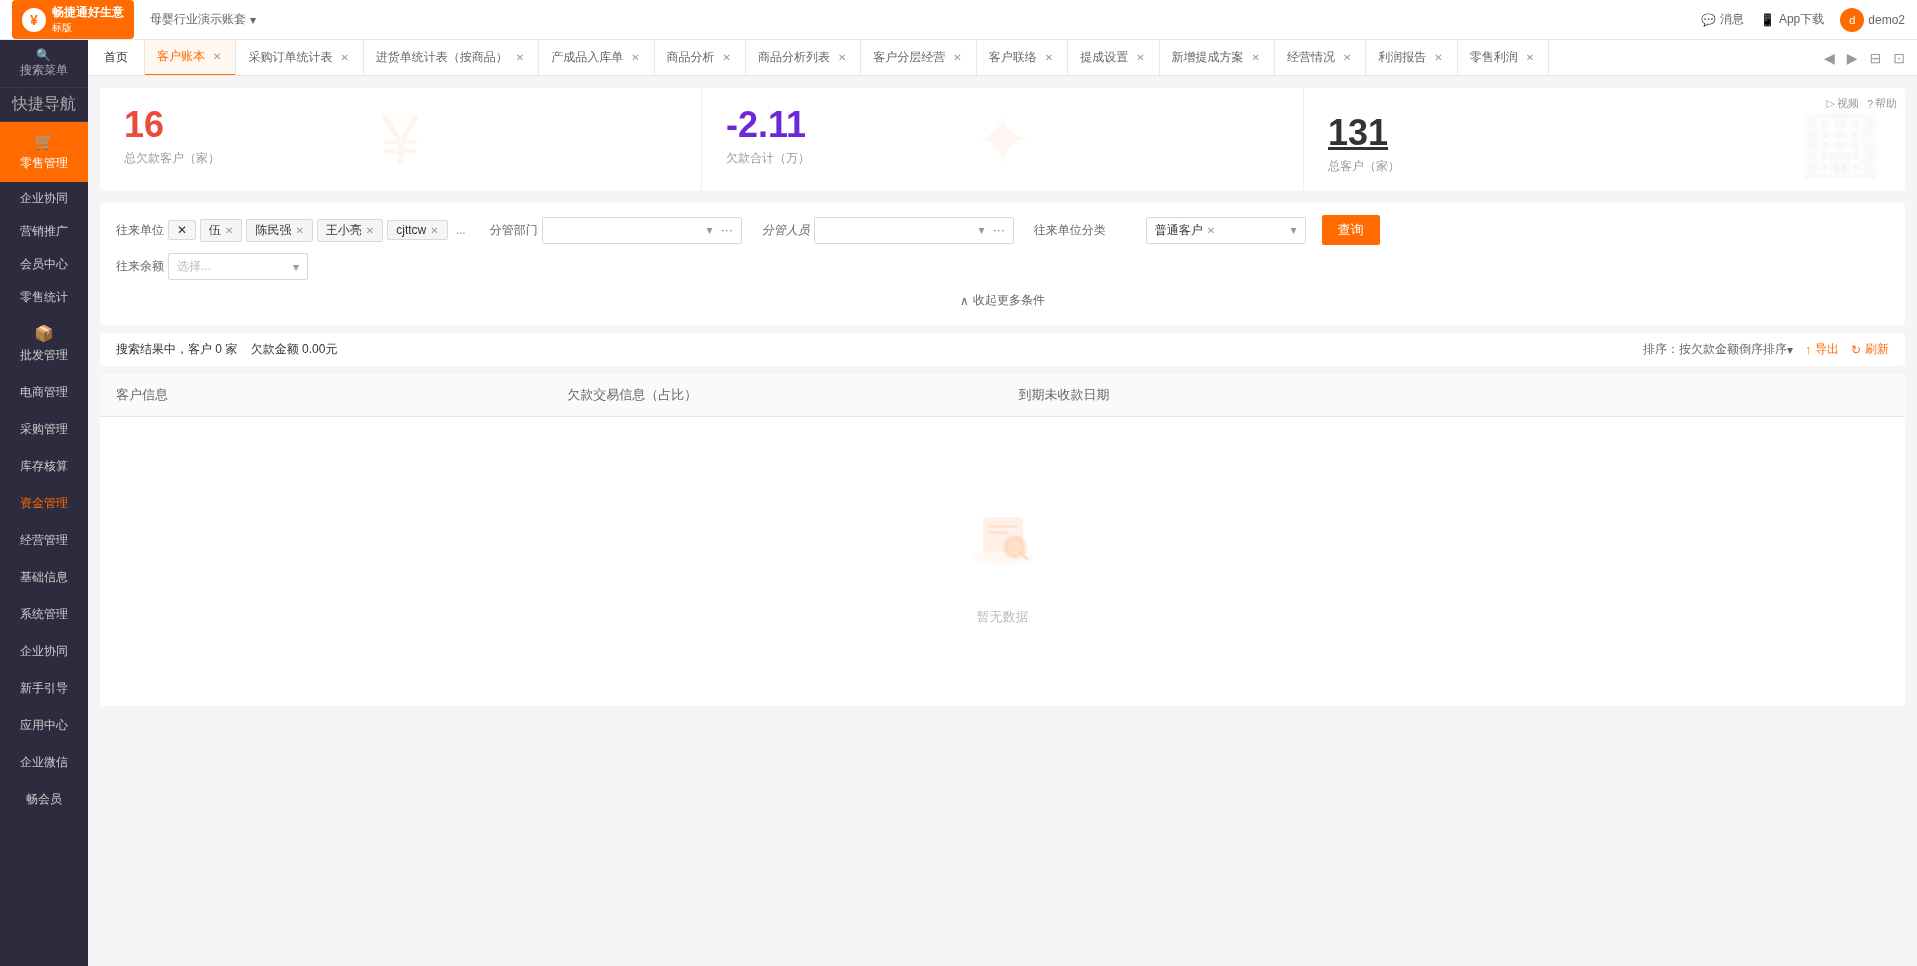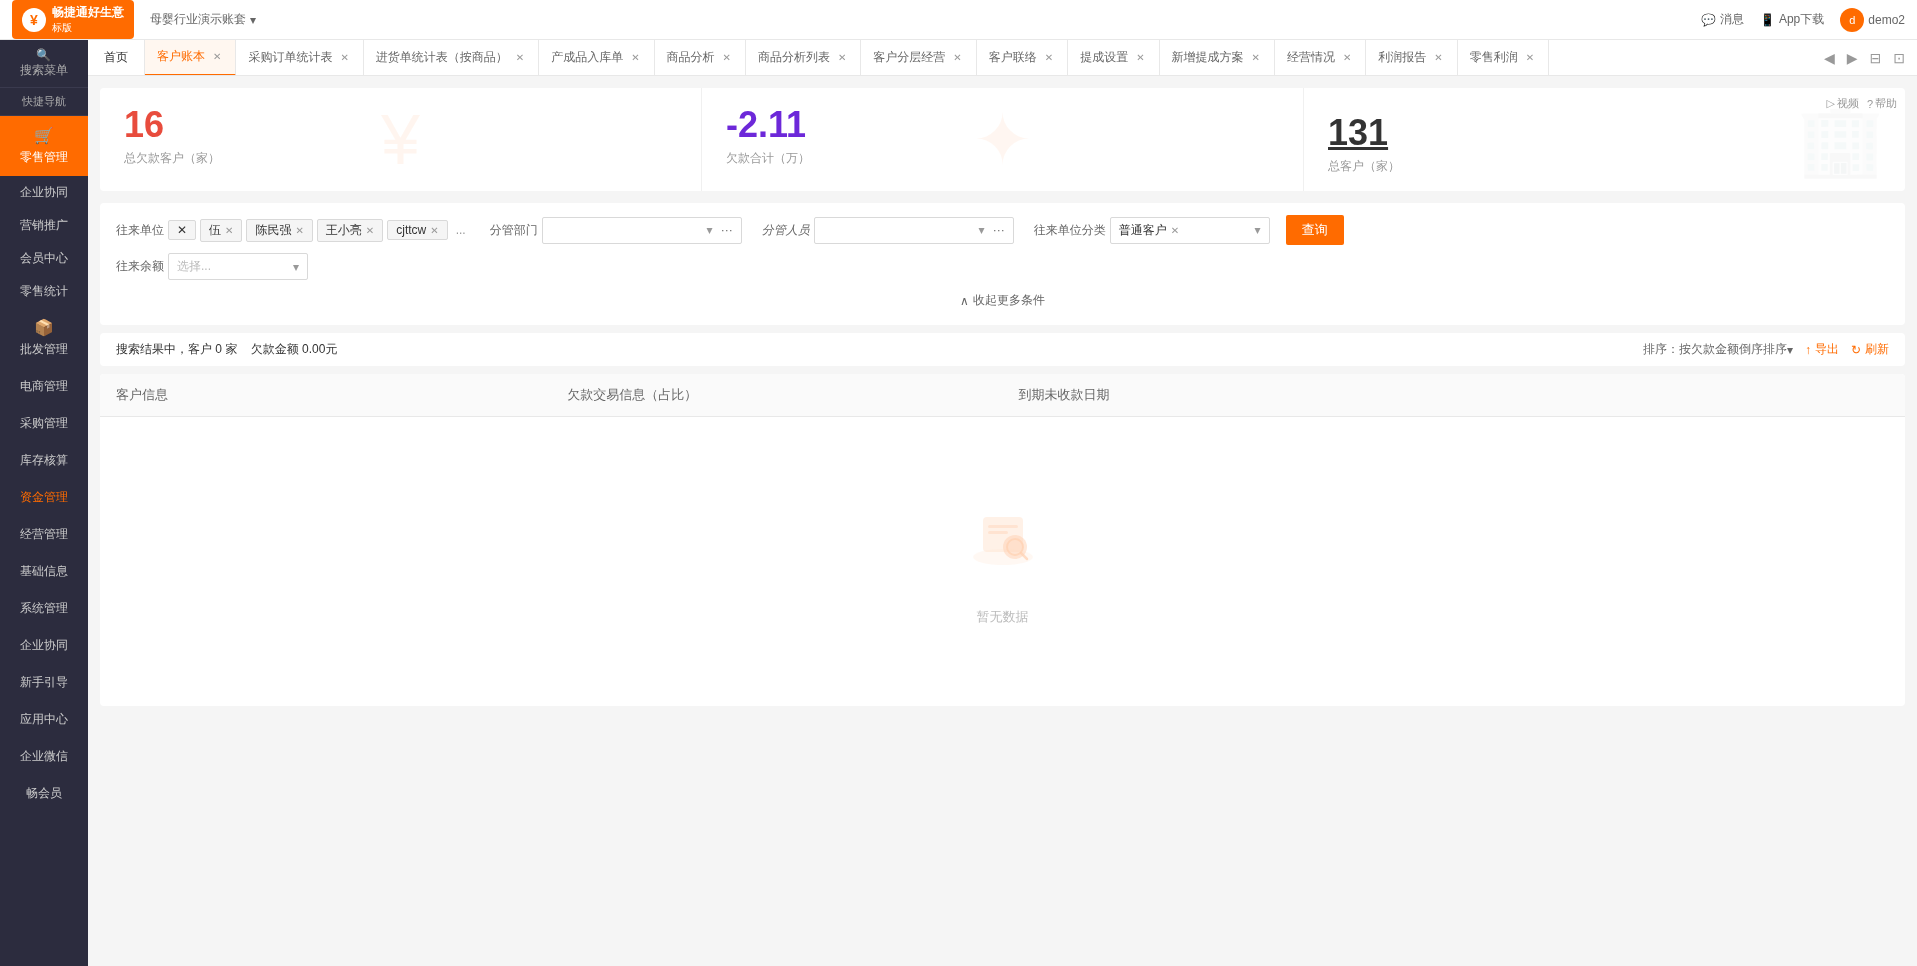--- a/index.html
+++ b/index.html
@@ -14,21 +14,21 @@
     .top-bar-right { display: flex; align-items: center; gap: 16px; color: #666; font-size: 12px; }
     .top-bar-right-item { display: flex; align-items: center; gap: 4px; cursor: pointer; }
     .avatar { width: 24px; height: 24px; background: #ff6b00; border-radius: 50%; display: flex; align-items: center; justify-content: center; color: #fff; font-size: 11px; }
 
     
     .main-wrapper { display: flex; flex: 1; overflow: hidden; }
 
     
     .sidebar { width: 88px; background: #2c2c3e; display: flex; flex-direction: column; flex-shrink: 0; overflow-y: auto; }
     .sidebar-search { padding: 8px; color: #aaa; font-size: 12px; text-align: center; cursor: pointer; border-bottom: 1px solid #3a3a4e; }
-    .sidebar-nav { padding: 6px 0; color: #aaa; font-size: 11px; text-align: center; cursor: pointer; border-bottom: 1px solid #3a3a4e; }
+    .sidebar-nav { padding: 6px 0; color: #aaa; font-size: 16px; text-align: center; cursor: pointer; border-bottom: 1px solid #3a3a4e; }
     .sidebar-item { padding: 10px 4px; color: #ccc; font-size: 12px; text-align: center; cursor: pointer; display: flex; flex-direction: column; align-items: center; gap: 4px; }
     .sidebar-item.active { background: #ff6b00; color: #fff; }
     .sidebar-item-icon { font-size: 16px; }
     .sidebar-sub-item { padding: 8px 8px 8px 20px; color: #ccc; font-size: 12px; cursor: pointer; }
 
     
     .content-area { flex: 1; display: flex; flex-direction: column; overflow: hidden; }
 
     
     .tab-bar { background: #fff; height: 36px; display: flex; align-items: center; border-bottom: 1px solid #e8e8e8; overflow: hidden; flex-shrink: 0; }
@@ -312,21 +312,21 @@
           </div>
 
           <span class="filter-label" style="margin-left:16px;font-style:italic;">分管人员</span>
           <div class="filter-select" style="min-width:200px;">
             <span style="color:#ccc;">　</span>
             <span class="arrow">▾</span>
             <span style="margin-left:4px;">···</span>
           </div>
 
           <span class="filter-label" style="margin-left:16px;">往来单位分类</span>
-          <div class="filter-select" style="min-width:160px;">
+          <div class="filter-select" style="min-width:160px;margin-left:36px;">
             <div class="filter-tag" style="border:none;background:none;padding:0;">
               <span>普通客户</span>
               <span class="remove">✕</span>
             </div>
             <span class="arrow">▾</span>
           </div>
 
           <button style="background:#ff6b00;color:#fff;border:none;border-radius:2px;padding:6px 16px;cursor:pointer;font-size:13px;margin-left:12px;">查询</button>
         </div>
 

